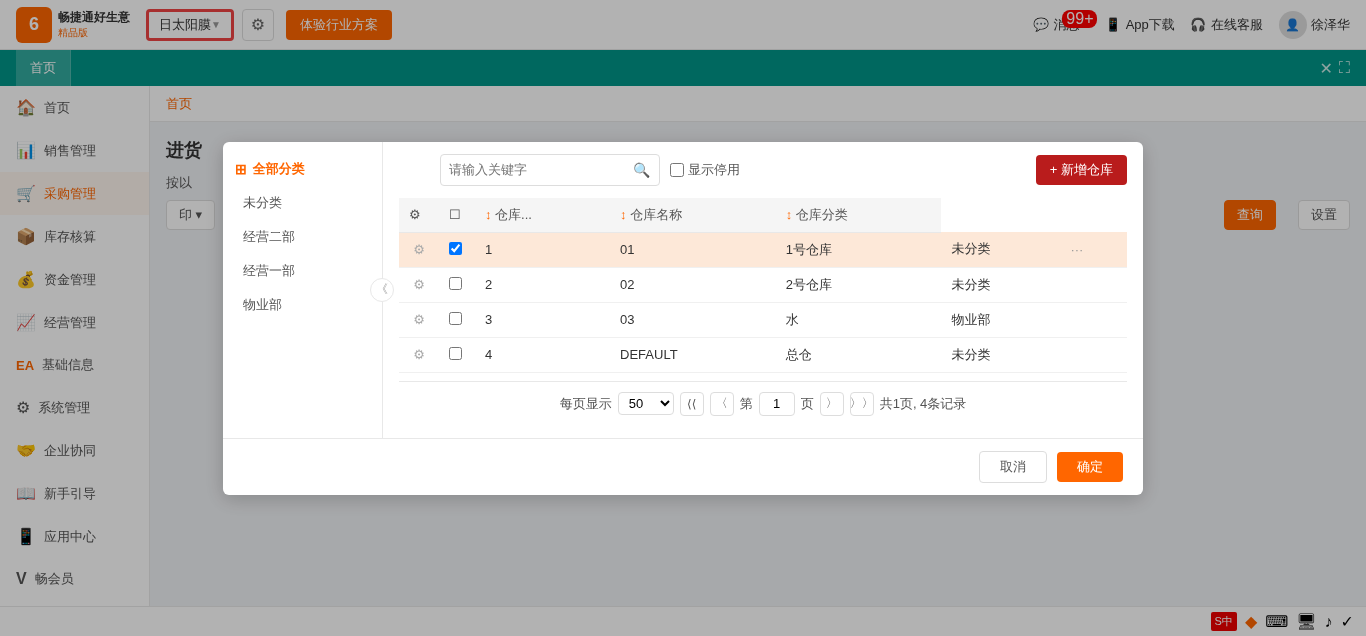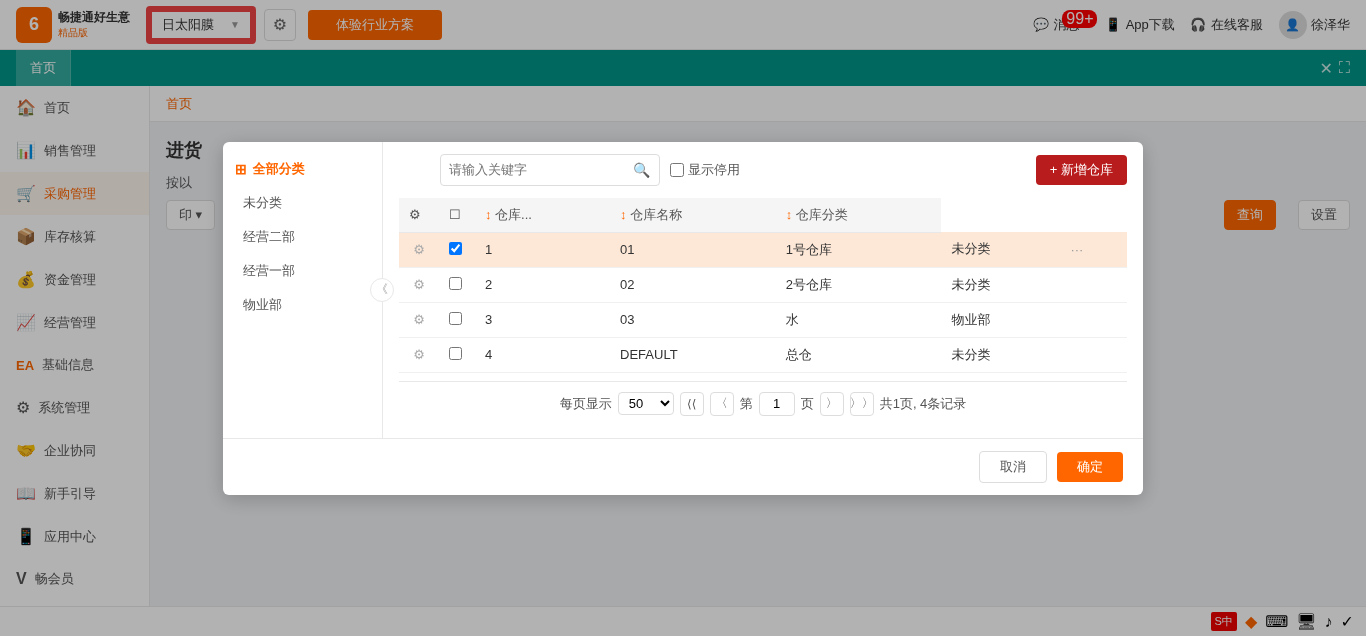--- a/index.html
+++ b/index.html
@@ -23,35 +23,35 @@
       margin-right: 16px;
     }
     .logo-icon {
       width: 36px; height: 36px;
       background: #f60;
       border-radius: 6px;
       display: flex; align-items: center; justify-content: center;
       color: #fff; font-size: 18px; font-weight: bold;
     }
     .header-company {
-      display: flex; align-items: center; gap: 16px;
-      padding: 4px 10px; border: 6px solid #ef4444; border-radius: 4px;
+      display: flex; align-items: center; gap: 0;
+      padding: 4px 10px; border: 3px solid #ef4444; border-radius: 4px;
       font-size: 13px; color: #333; cursor: pointer;
     }
     .header-company .arrow { color: #999; font-size: 10px; }
     .header-center { margin-left: 12px; }
     .header-center .gear-btn {
       width: 32px; height: 32px; border: 1px solid #ddd; border-radius: 4px;
       display: flex; align-items: center; justify-content: center; cursor: pointer;
       font-size: 16px; color: #666;
     }
     .header-trial {
       margin-left: 12px;
       background: #f60; color: #fff; border: none;
-      padding: 6px 28px; border-radius: 4px; font-size: 13px; cursor: pointer;
+      padding: 6px 14px; border-radius: 4px; font-size: 13px; cursor: pointer;
     }
     .header-right {
       margin-left: auto; display: flex; align-items: center; gap: 16px;
     }
     .header-right-item {
       display: flex; align-items: center; gap: 4px;
       font-size: 13px; color: #333; cursor: pointer; position: relative;
     }
     .badge {
       background: #f00; color: #fff; font-size: 16px;

